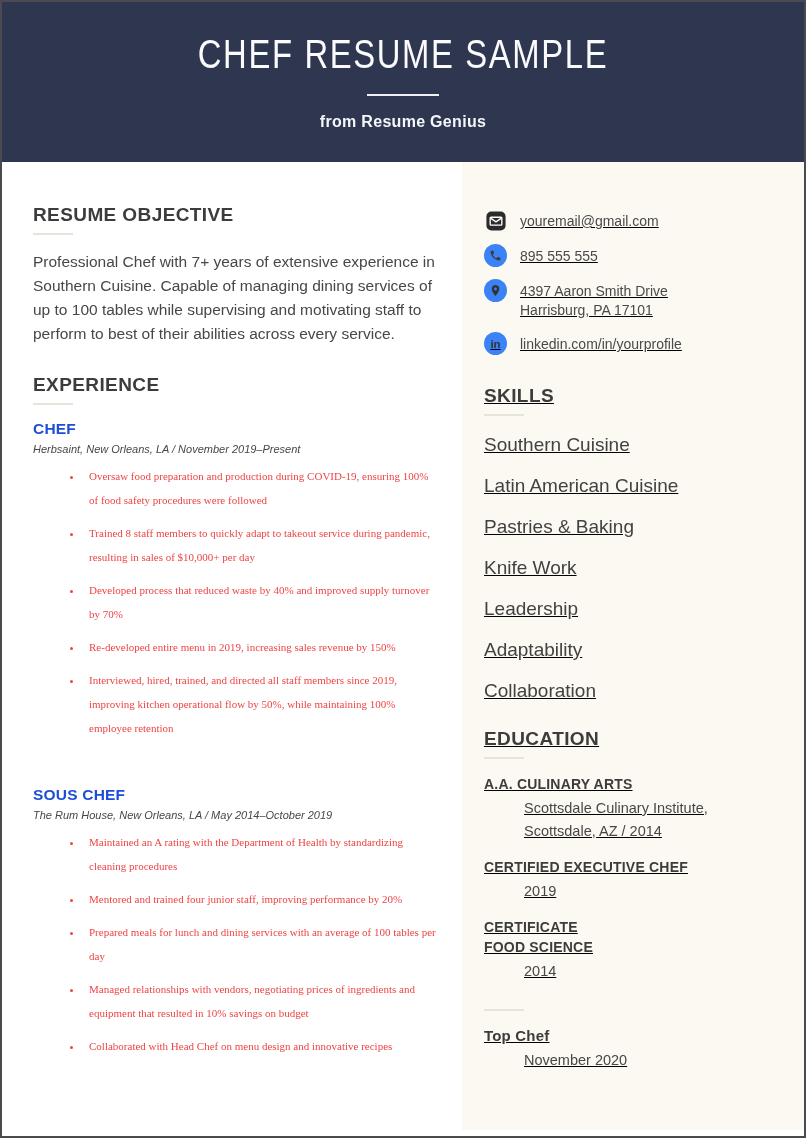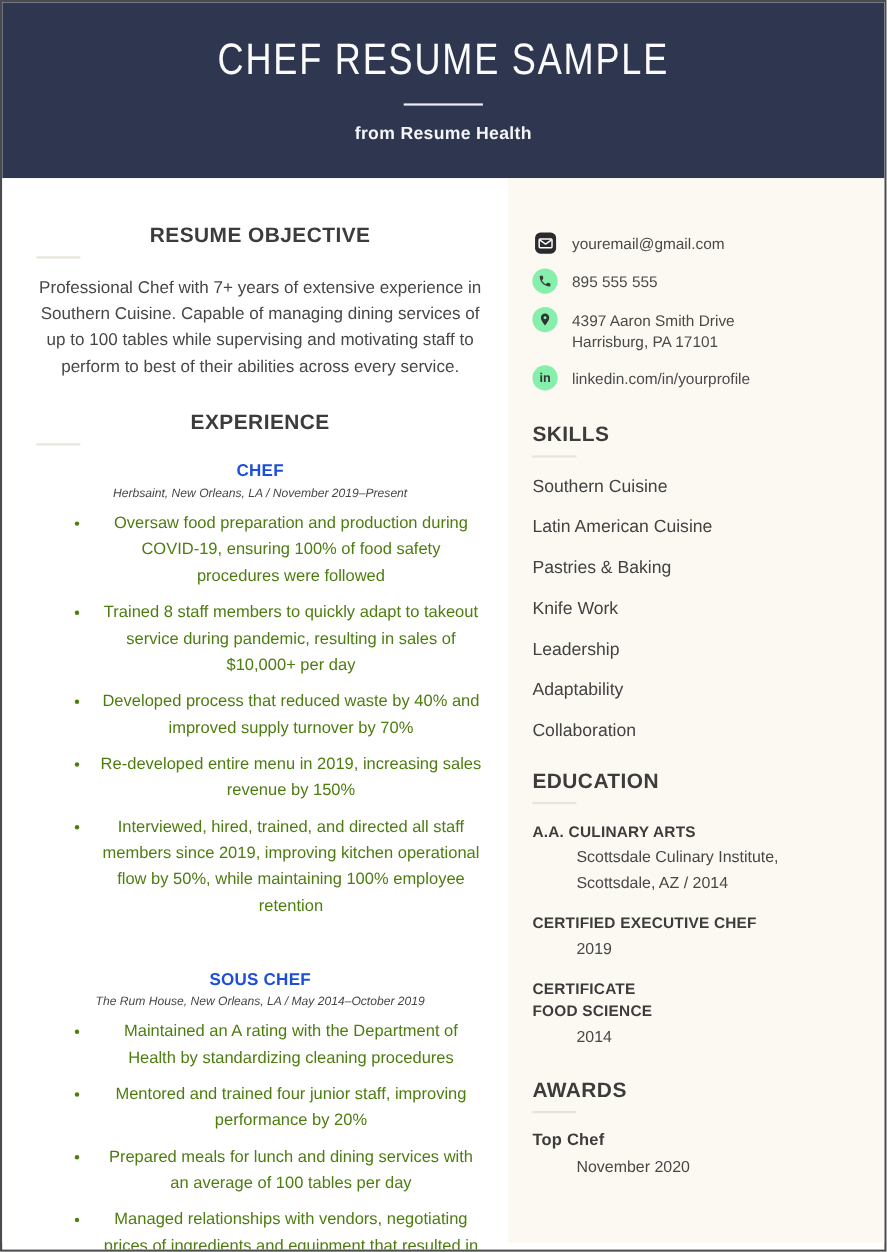--- a/index.html
+++ b/index.html
@@ -42,26 +42,26 @@
     font-weight: bold;
     letter-spacing: 0.3px;
   }
 
   
   .content { display: flex; height: 968px; }
   .main {
     width: 460px;
     padding: 42px 22px 0 31px;
     background: #ffffff;
-    text-align: center;
   }
   .sidebar {
     flex: 1;
     background: #fbf9f1;
     padding: 48px 18px 0 22px;
+    text-decoration: underline;
   }
 
   h2.sec {
     font-size: 19px;
     font-weight: bold;
     color: #3c3c3c;
     letter-spacing: 0.4px;
     margin-bottom: 7px;
   }
   .rule { width: 40px; height: 2px; background: #e7e4db; margin-bottom: 15px; }
@@ -83,46 +83,47 @@
     margin-bottom: 5px;
   }
   .job-meta {
     font-style: italic;
     font-size: 11px;
     color: #474747;
     margin-bottom: 9px;
   }
   .job ul { list-style: disc; padding-left: 50px; }
   .job li {
-    font-size: 15px;
+    font-size: 11px;
     line-height: 24px;
-    color: #4d7c0f;
+    color: #ef4444;
     padding-left: 6px;
     margin-bottom: 9px;
+    font-family: Liberation Serif, serif;
   }
 
   
   .contact { margin-bottom: 30px; }
   .contact-item { display: flex; align-items: flex-start; margin-bottom: 13px; }
   .icon-wrap {
     width: 23px; height: 23px;
     border-radius: 50%;
-    background: #86efac;
+    background: #3b82f6;
     display: flex; align-items: center; justify-content: center;
     flex: none;
     margin-right: 13px;
     margin-top: -1px;
   }
   .icon-wrap.square { background: transparent; }
   .contact-text { font-size: 14px; line-height: 19px; color: #4a4a4a; padding-top: 2px; }
   .in-glyph { font-size: 11.5px; font-weight: bold; color: #333; font-family: "Liberation Sans", sans-serif; }
 
   .sidebar section { margin-bottom: 26px; }
   .skills-list { list-style: none; margin-top: 18px; }
-  .skills-list li { font-size: 16px; color: #424242; margin-bottom: 19px; }
+  .skills-list li { font-size: 19px; color: #424242; margin-bottom: 19px; }
 
   .entry { margin-bottom: 14px; }
   .entry-title {
     font-size: 14px;
     font-weight: bold;
     color: #3c3c3c;
     letter-spacing: 0.2px;
     line-height: 20px;
     margin-bottom: 3px;
   }
@@ -131,21 +132,21 @@
   .awards .entry-line { margin-bottom: 4px; }
 </style>
 </head>
 <body>
 
 <div class="page">
 
   <header class="hdr">
     <div class="hdr-title">CHEF RESUME SAMPLE</div>
     <div class="hdr-divider"></div>
-    <div class="hdr-sub">from Resume Health</div>
+    <div class="hdr-sub">from Resume Genius</div>
   </header>
 
   <div class="content">
 
     <main class="main">
       <section>
         <h2 class="sec">RESUME OBJECTIVE</h2>
         <div class="rule"></div>
         <p class="objective-text">Professional Chef with 7+ years of extensive experience in Southern Cuisine. Capable of managing dining services of up to 100 tables while supervising and motivating staff to perform to best of their abilities across every service.</p>
       </section>
@@ -260,21 +261,20 @@
               <div class="entry-title">
                 <div>CERTIFICATE</div>
                 <div>FOOD SCIENCE</div>
               </div>
               <div class="entry-line">2014</div>
             </div>
           </div>
       </section>
 
       <section class="awards">
-        <h2 class="sec">AWARDS</h2>
         <div class="rule"></div>
         <div id="awards">
             <div class="entry">
               <div class="entry-title">
                 <div>Top Chef</div>
               </div>
               <div class="entry-line">November 2020</div>
             </div>
           </div>
       </section>

